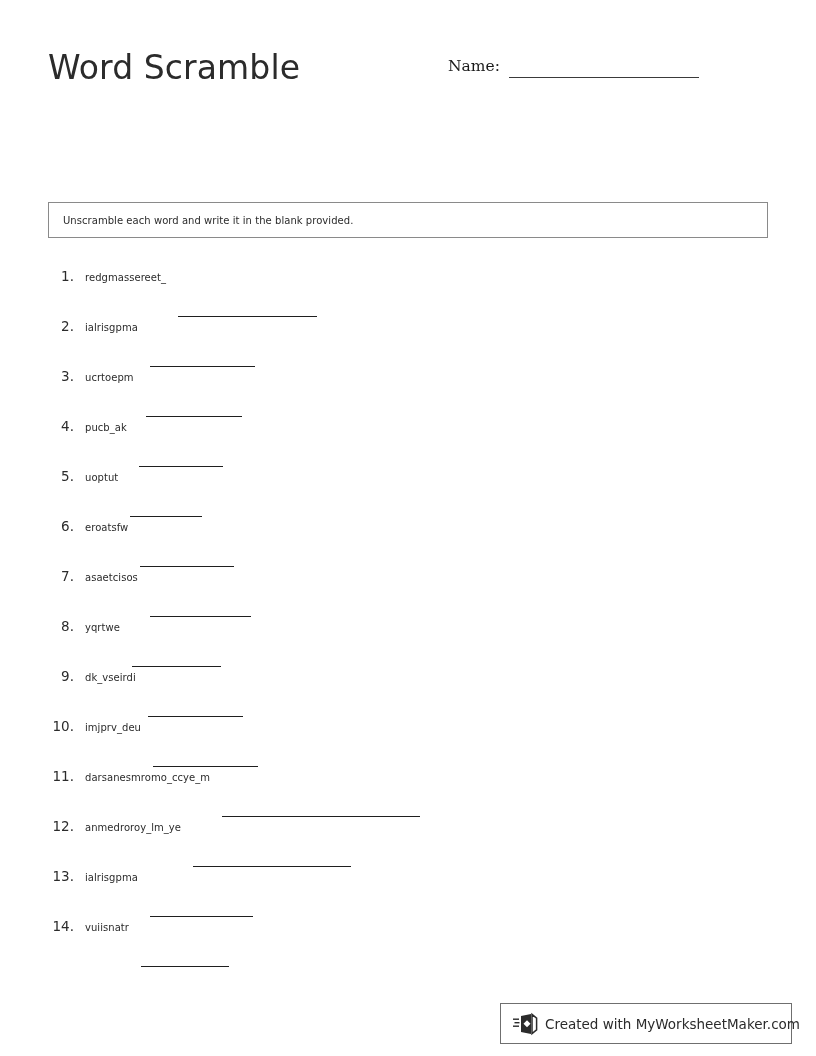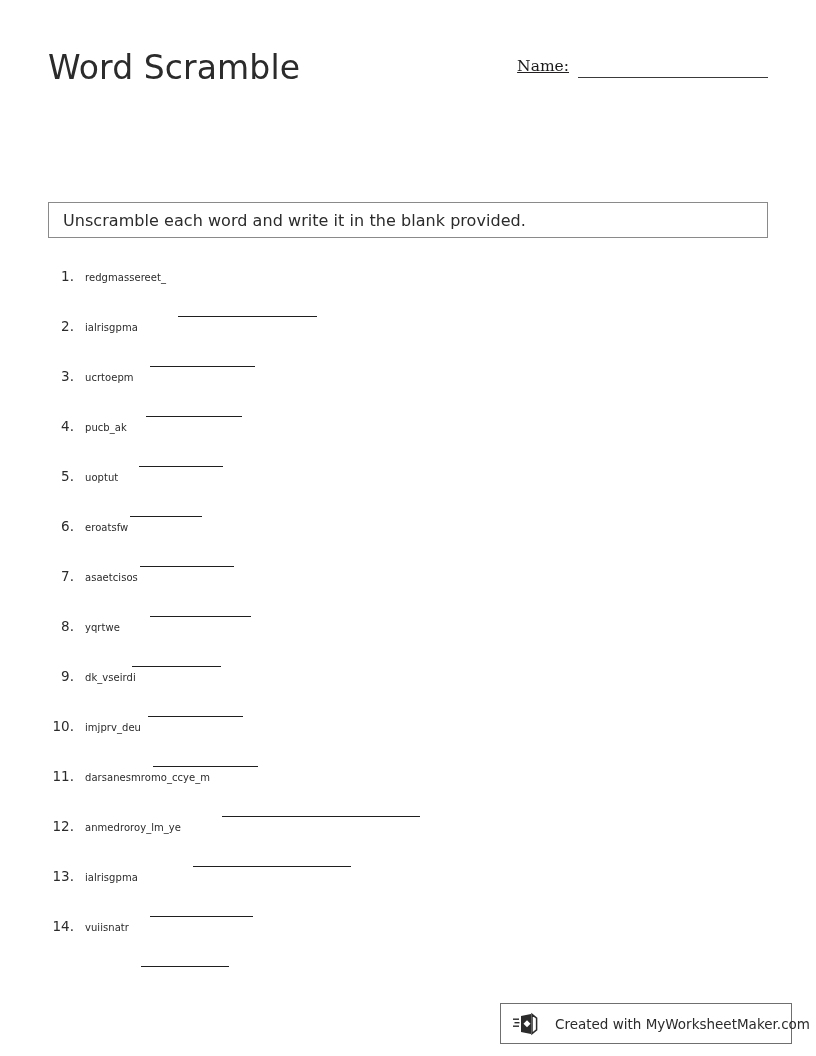--- a/index.html
+++ b/index.html
@@ -37,23 +37,21 @@
   }
   .id-fields {
     position: absolute;
     right: 0;
     top: 0;
     width: 320px;
   }
   .id-row {
     display: flex;
     align-items: flex-end;
-    justify-content: flex-end;
     height: 38px;
-    text-decoration: underline;
   }
   .id-label {
     font-family: "DejaVu Serif", serif;
     font-size: 15.5px;
     color: #1a1a1a;
     white-space: nowrap;
     padding-right: 9px;
     padding-bottom: 3px;
   }
   .id-line {
@@ -69,21 +67,21 @@
     top: 202px;
     width: 720px;
     height: 36px;
     box-sizing: border-box;
     border: 1px solid #8a8a8a;
     background: #ffffff;
     display: flex;
     align-items: center;
   }
   .directions-text {
-    font-size: 16px;
+    font-size: 10px;
     font-weight: 400;
     color: #2b2b2b;
     padding-left: 14px;
     letter-spacing: 0.05px;
   }
 
   
   .problem-list {
     position: absolute;
     left: 48px;
@@ -125,21 +123,20 @@
     position: absolute;
     left: 500px;
     top: 1003px;
     width: 292px;
     height: 41px;
     box-sizing: border-box;
     border: 1px solid #6f6f6f;
     background: #ffffff;
     display: flex;
     align-items: center;
-    gap: 10px;
   }
   .badge-logo {
     flex: none;
     width: 26px;
     height: 24px;
     margin-left: 12px;
     margin-right: 6px;
   }
   .badge-text {
     font-size: 13.5px;

